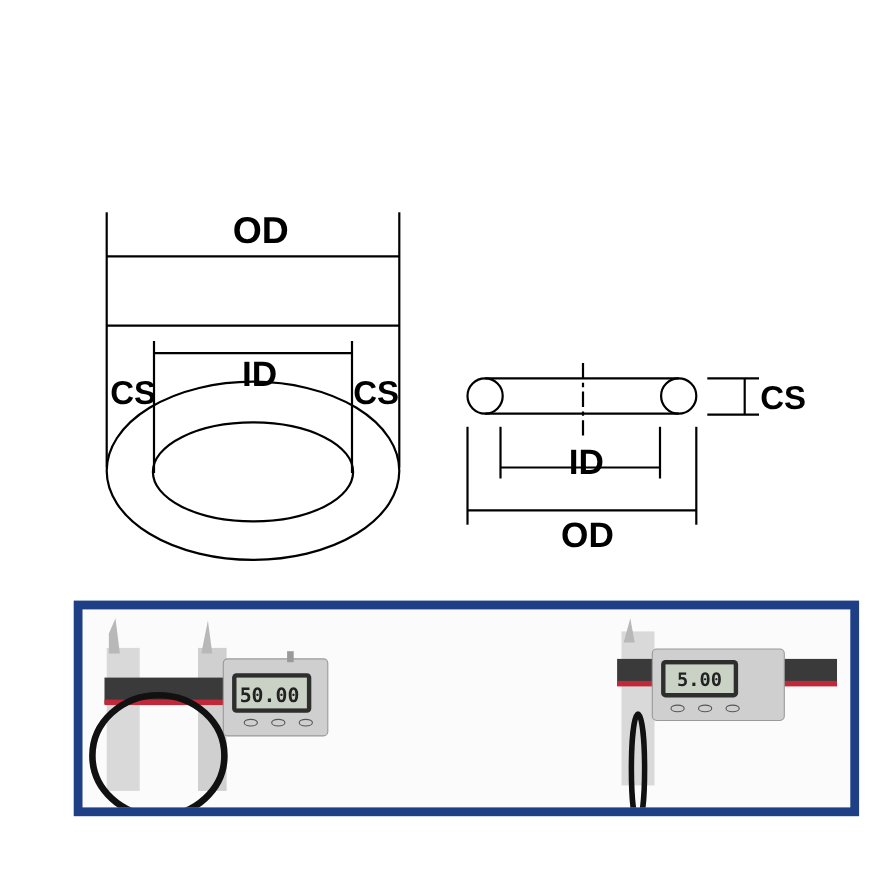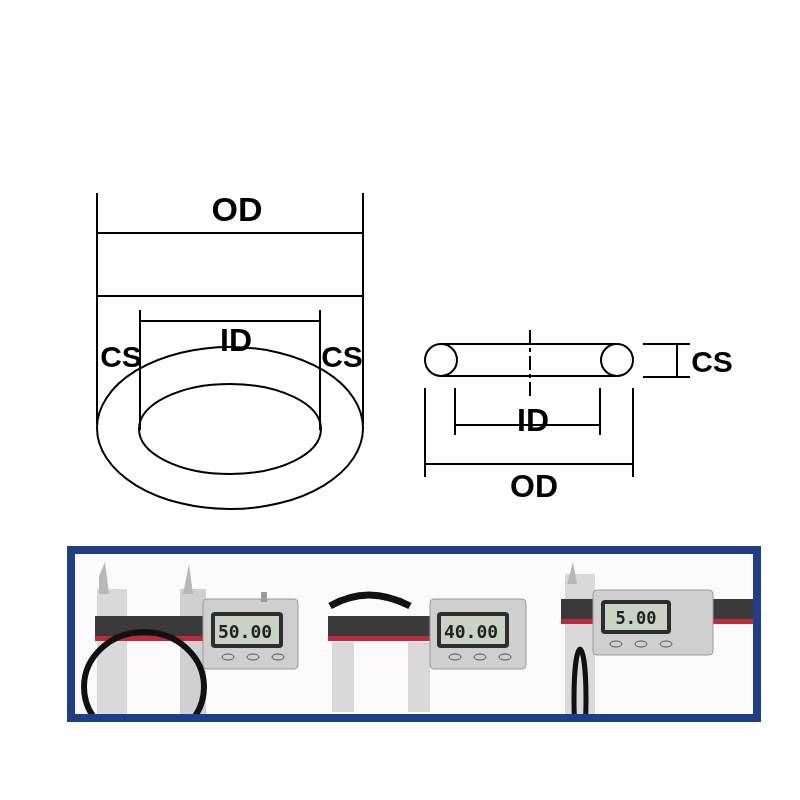--- a/index.html
+++ b/index.html
@@ -1,20 +1,20 @@
 <!DOCTYPE html>
 <html><head>
   <meta charset="utf-8">
   <style>
     html, body { margin: 0; padding: 0; background: #ffffff; }
     body { width: 800px; height: 800px; position: relative; overflow: hidden; font-family: "Liberation Sans", sans-serif; }
     .diagram { position: absolute; left: 0; top: 0; width: 760px; height: 540px; }
     .diagram svg { width: 800px; height: 540px; display: block; }
     .diag-label { font-family: "Liberation Sans", sans-serif; font-weight: bold; fill: #000; }
-    .photo-frame { position: absolute; left: 67px; top: 546px; width: 694px; height: 176px; background: #1e3f86; }
+    .photo-frame { position: absolute; left: 67px; top: 546px; width: 694px; height: 196px; background: #1e3f86; padding-left: 20px; }
     .photo-inner { position: absolute; left: 8px; top: 8px; right: 8px; bottom: 8px; background: #fbfbfb; overflow: hidden; }
     .photo-panel { position: absolute; top: 0; bottom: 0; }
     .lcd-text { font-family: "DejaVu Sans Mono", monospace; font-weight: bold; fill: #222; }
   </style>
 </head>
 <body>
 
 <div class="diagram">
   <svg viewBox="0 0 800 540" xmlns="http://www.w3.org/2000/svg">
 
@@ -72,36 +72,20 @@
         <rect x="136" y="58" width="72" height="36" rx="4" fill="#2e2e2e"></rect>
         <rect x="140" y="62" width="64" height="28" fill="#c9d2c5"></rect>
         <text class="lcd-text" x="170" y="84" font-size="18" text-anchor="middle">50.00</text>
         <ellipse cx="153" cy="103" rx="6" ry="3" fill="none" stroke="#555"></ellipse>
         <ellipse cx="178" cy="103" rx="6" ry="3" fill="none" stroke="#555"></ellipse>
         <ellipse cx="203" cy="103" rx="6" ry="3" fill="none" stroke="#555"></ellipse>
         <ellipse cx="69" cy="133" rx="60" ry="55" fill="none" stroke="#111" stroke-width="6"></ellipse>
       </svg>
     </div>
 
-    <div class="photo-panel" style="left:245px;width:210px;">
-      <svg width="210" height="202" viewBox="0 0 210 202">
-        <rect x="8" y="62" width="105" height="24" fill="#3a3a3a"></rect>
-        <rect x="8" y="82" width="105" height="5" fill="#c0293a"></rect>
-        <rect x="12" y="88" width="22" height="70" fill="#d9d9d9"></rect>
-        <rect x="88" y="88" width="22" height="70" fill="#d9d9d9"></rect>
-        <path d="M 10 52 Q 48 30 90 52" fill="none" stroke="#111" stroke-width="7"></path>
-        <rect x="110" y="45" width="96" height="70" rx="4" fill="#cfcfcf" stroke="#9a9a9a"></rect>
-        <rect x="117" y="58" width="72" height="36" rx="4" fill="#2e2e2e"></rect>
-        <rect x="121" y="62" width="64" height="28" fill="#c9d2c5"></rect>
-        <text class="lcd-text" x="151" y="84" font-size="18" text-anchor="middle">40.00</text>
-        <ellipse cx="135" cy="103" rx="6" ry="3" fill="none" stroke="#555"></ellipse>
-        <ellipse cx="160" cy="103" rx="6" ry="3" fill="none" stroke="#555"></ellipse>
-        <ellipse cx="185" cy="103" rx="6" ry="3" fill="none" stroke="#555"></ellipse>
-      </svg>
-    </div>
 
     <div class="photo-panel" style="left:478px;width:208px;">
       <svg width="208" height="202" viewBox="0 0 208 202">
         <rect x="12" y="20" width="30" height="140" fill="#d9d9d9"></rect>
         <polygon points="14,30 20,8 24,30" fill="#b8b8b8"></polygon>
         <rect x="8" y="45" width="200" height="24" fill="#3a3a3a"></rect>
         <rect x="8" y="65" width="200" height="5" fill="#c0293a"></rect>
         <rect x="40" y="36" width="120" height="65" rx="4" fill="#cfcfcf" stroke="#9a9a9a"></rect>
         <rect x="48" y="46" width="70" height="34" rx="4" fill="#2e2e2e"></rect>
         <rect x="52" y="50" width="62" height="26" fill="#c9d2c5"></rect>

